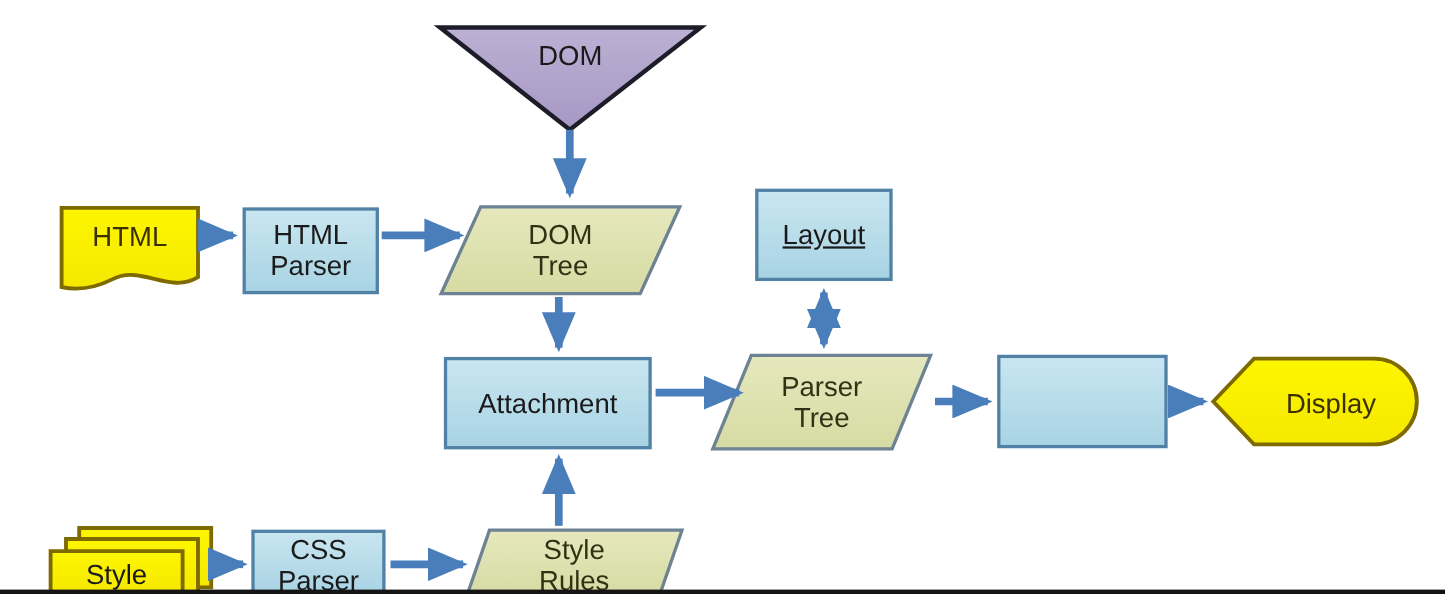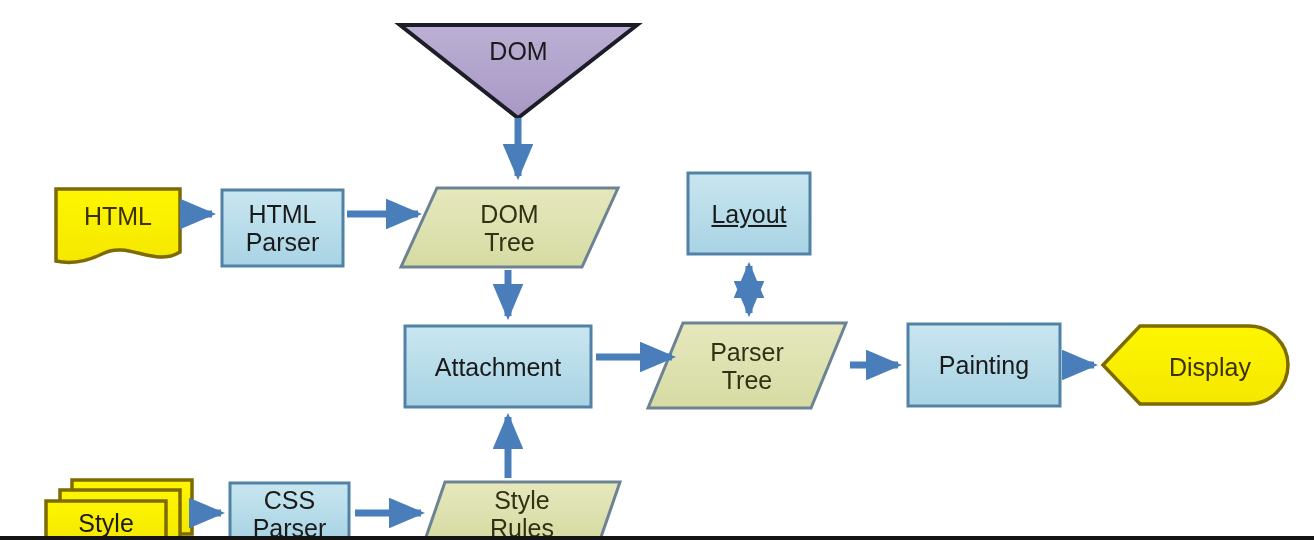--- a/index.html
+++ b/index.html
@@ -139,21 +139,20 @@
   <div class="node-label label-olive" style="left:419px; top:188px; width:181px; height:79px;">DOM
 Tree</div>
 
   <div class="node-label" style="left:405px; top:326px; width:186px; height:81px;text-align:right;">Attachment</div>
 
   <div class="node-label" style="left:688px; top:173px; width:122px; height:81px;text-decoration:underline;">Layout</div>
 
   <div class="node-label label-olive" style="left:665px; top:323px; width:164px; height:85px;">Parser
 Tree</div>
 
-  <div class="node-label" style="left:908px; top:324px; width:152px; height:82px;">Painting</div>
 
   <div class="node-label label-dark-yellow" style="left:1140px; top:326px; width:140px; height:82px;">Display</div>
 
   <div class="node-label" style="left:46px; top:505px; width:120px; height:35px;">Style</div>
 
   <div class="node-label" style="left:230px; top:485px; width:119px; height:57px;">CSS
 Parser</div>
 
   <div class="node-label label-olive" style="left:442px; top:485px; width:160px; height:57px;">Style
 Rules</div>

